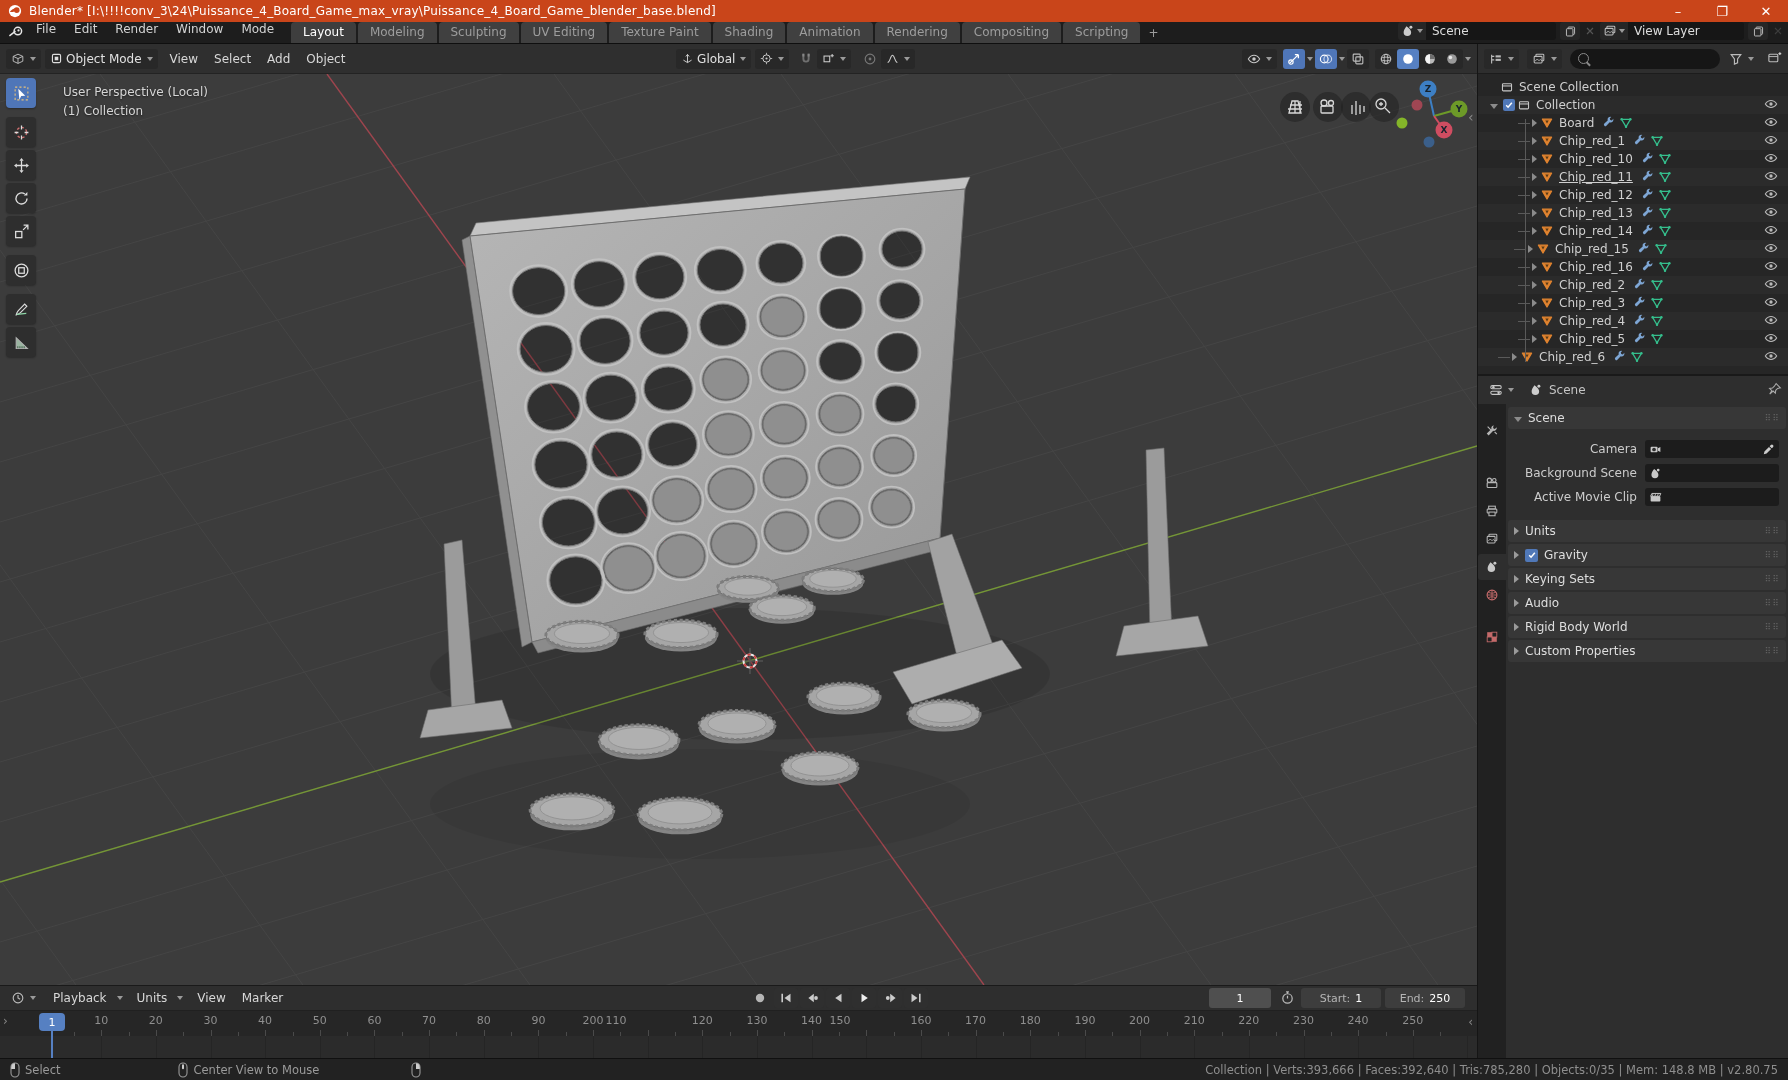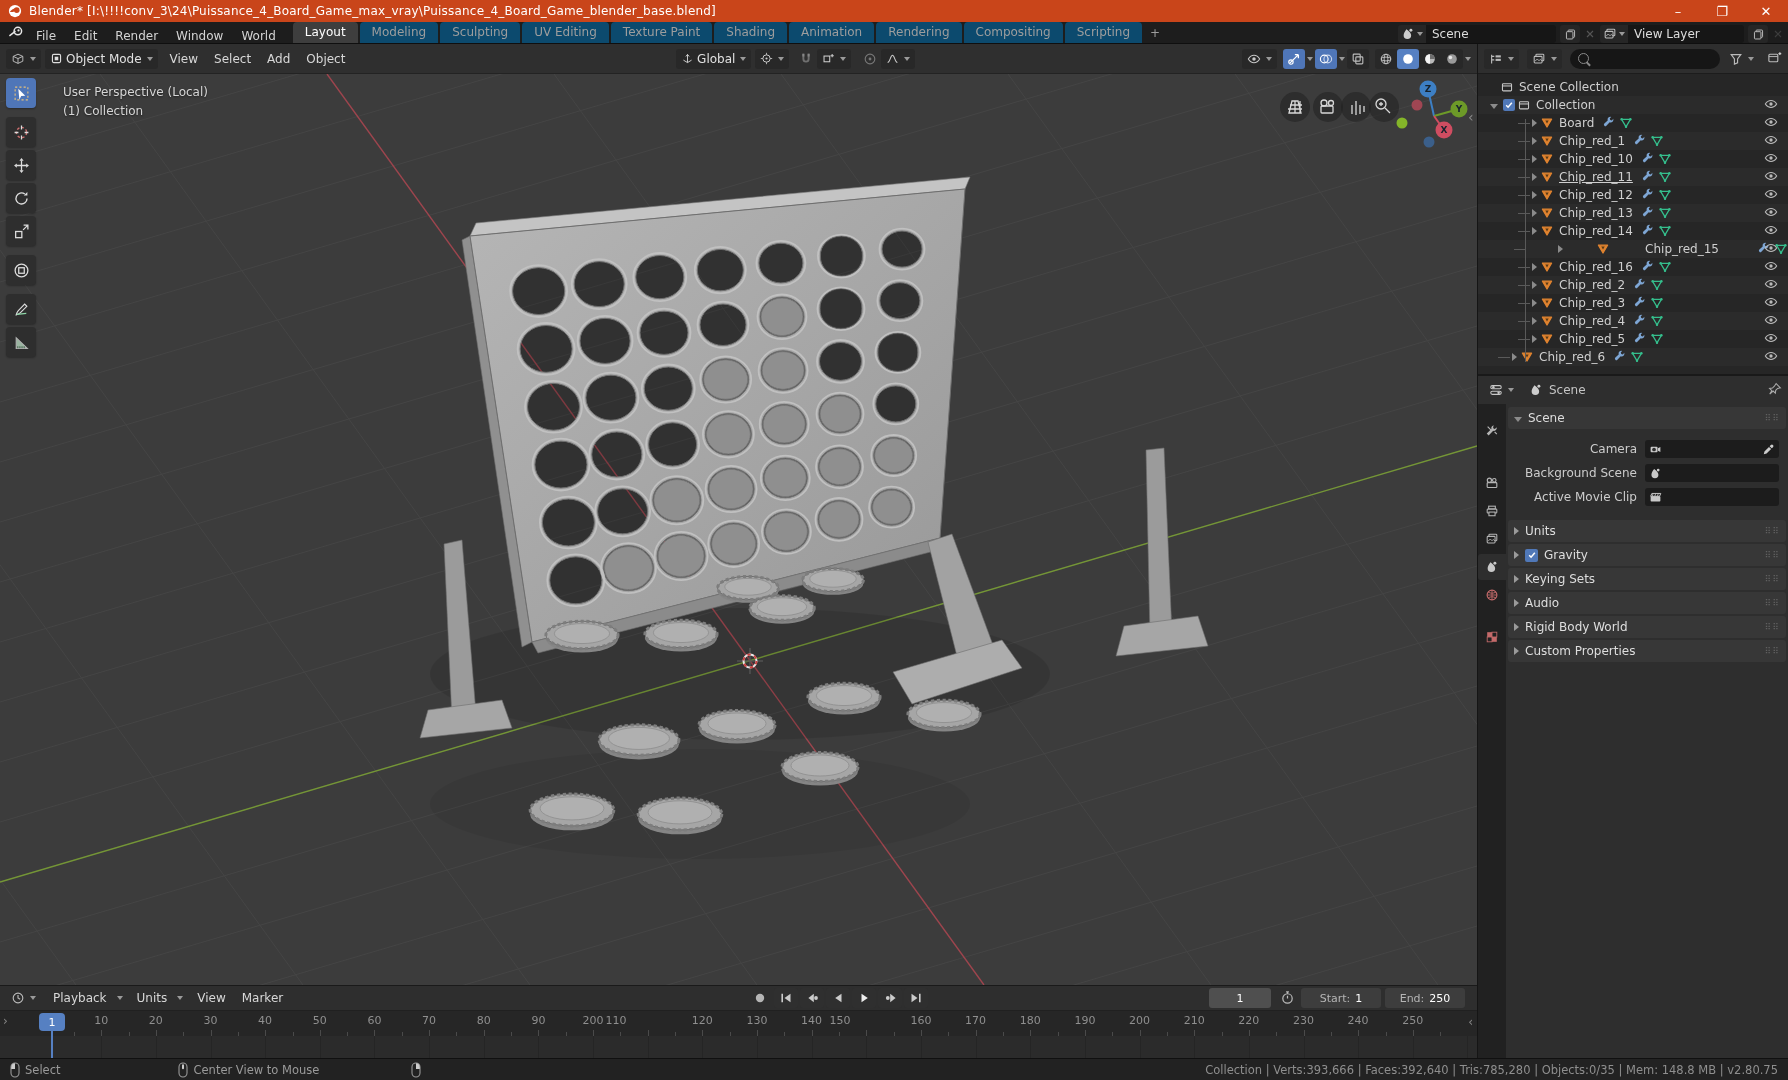--- a/index.html
+++ b/index.html
@@ -6,25 +6,25 @@
   #app{position:relative;width:1788px;height:1080px;overflow:hidden;background:#1d1d1d;
        font-family:"DejaVu Sans","Liberation Sans",sans-serif;font-size:12px;color:#c5c5c5;
        -webkit-font-smoothing:antialiased;}
   
   .titlebar{position:absolute;left:0;top:0;width:100%;height:22px;background:#c9451a;display:flex;align-items:center;color:#fff;}
   .titlebar .tlogo{margin:0 7px 0 8px;display:flex;}
   .titlebar .ttext{font-size:12px;letter-spacing:.2px;}
   .winbtns{margin-left:auto;display:flex;height:100%;}
   .winbtn{width:44px;height:100%;display:flex;align-items:center;justify-content:center;font-size:13px;color:#fff;}
   
-  .topbar{position:absolute;left:0;top:22px;width:100%;height:22px;background:#1d1d1d;border-bottom:1px solid #0f0f0f;display:flex;align-items:flex-end;box-sizing:border-box;}
+  .topbar{position:absolute;left:0;top:22px;width:100%;height:22px;background:#1d1d1d;border-bottom:1px solid #0f0f0f;display:flex;align-items:flex-start;box-sizing:border-box;}
   .menubar{display:flex;align-items:center;}
   .menu-item{padding:0 9px;color:#d3d3d3;display:flex;align-items:center;height:100%;}
   .tabs{display:flex;align-items:flex-end;margin-left:8px;}
-  .tab{padding:3px 12px 4px;margin-right:2px;border-radius:4px 4px 0 0;background:#0c4a6e;color:#9d9d9d;white-space:nowrap;}
+  .tab{padding:3px 12px 4px;margin-right:2px;border-radius:4px 4px 0 0;background:#404040;color:#9d9d9d;white-space:nowrap;}
   .tab.active{background:#3e3e3e;color:#fff;}
   .tab.plus{background:transparent;color:#9d9d9d;padding:3px 6px;}
   .selectors{margin-left:auto;display:flex;align-items:center;gap:4px;padding-right:4px;}
   .sel-iconbtn{background:#262626;border-radius:3px 0 0 3px;height:18px;display:flex;align-items:center;padding:0 3px;}
   .sel-field{background:#161616;height:18px;display:flex;align-items:center;padding:0 6px;color:#ddd;border-radius:0 3px 3px 0;}
   .sel-copy{background:#262626;border-radius:3px;height:18px;width:20px;display:flex;align-items:center;justify-content:center;}
   .sel-x{opacity:.45;display:flex;align-items:center;}
   
   .left-col{position:absolute;left:0;top:44px;width:1477px;height:1014px;}
   .side{position:absolute;left:1477px;top:44px;width:311px;height:1014px;border-left:1px solid #151515;box-sizing:border-box;background:#262626;}
@@ -126,21 +126,21 @@
           <circle cx="10.5" cy="6.5" r="4" fill="none" stroke="#e8e8e8" stroke-width="1.6"></circle>
           <circle cx="11.2" cy="5.8" r="1.2" fill="#e8e8e8"></circle>
           <path d="M1.5 11.5 8 6.5" stroke="#e8e8e8" stroke-width="1.6"></path>
         </svg>
     </span>
     <div class="menubar" id="topbar-menus">
         <span class="menu-item">File</span>
         <span class="menu-item">Edit</span>
         <span class="menu-item">Render</span>
         <span class="menu-item">Window</span>
-        <span class="menu-item">World</span>
+        <span class="menu-item">Mode</span>
       </div>
     <div class="tabs" id="ws-tabs">
         <span class="tab active">Layout</span>
         <span class="tab">Modeling</span>
         <span class="tab">Sculpting</span>
         <span class="tab">UV Editing</span>
         <span class="tab">Texture Paint</span>
         <span class="tab">Shading</span>
         <span class="tab">Animation</span>
         <span class="tab">Rendering</span>
@@ -1076,21 +1076,21 @@
                 </svg>
               </span>
             </span>
             <span class="ol-eye">
               <svg class="ic" width="14" height="14" viewBox="0 0 16 16">
                 <path d="M1.5 8C3.2 5.4 5.4 4 8 4s4.8 1.4 6.5 4C12.8 10.6 10.6 12 8 12S3.2 10.6 1.5 8Z" fill="none" stroke="#b9b9b9" stroke-width="1.2"></path>
                 <circle cx="8" cy="8" r="1.9" fill="#b9b9b9"></circle>
               </svg>
             </span>
           </div>
-          <div class="ol-row alt" style="padding-left:36px;justify-content:space-between;">
+          <div class="ol-row alt" style="padding-left:36px;">
             <span class="branch"></span>
             <span class="disc"></span>
             <svg class="ic" width="14" height="14" viewBox="0 0 16 16">
               <path d="M2.8 3.6h10.4L8 12.6Z" fill="#e0832f" stroke="#e0832f" stroke-width="1.5" stroke-linejoin="round"></path>
               <path d="M6 5.2h4L8 8.6Z" fill="#5a3a16"></path>
             </svg>
             <span class="ol-txt">Chip_red_15</span>
             <span class="ol-icons">
               <span>
                 <svg class="ic" width="14" height="14" viewBox="0 0 16 16">

